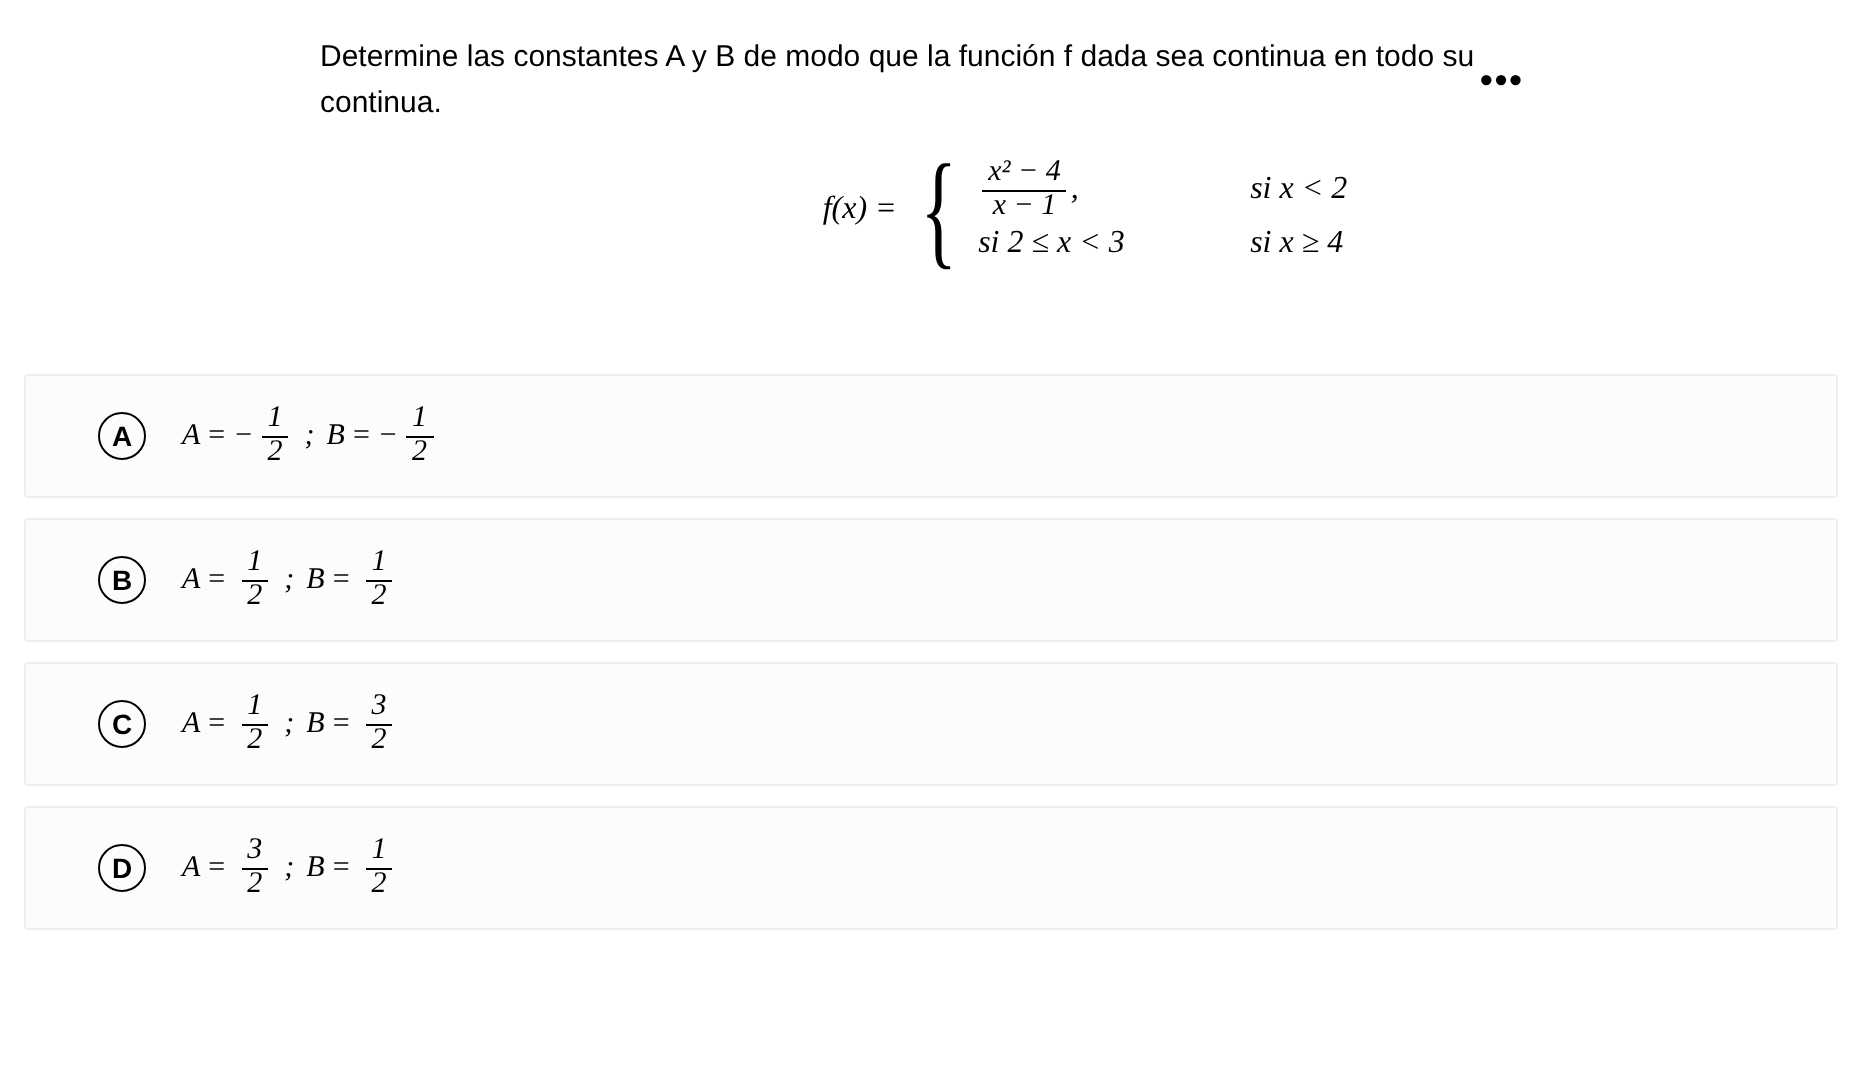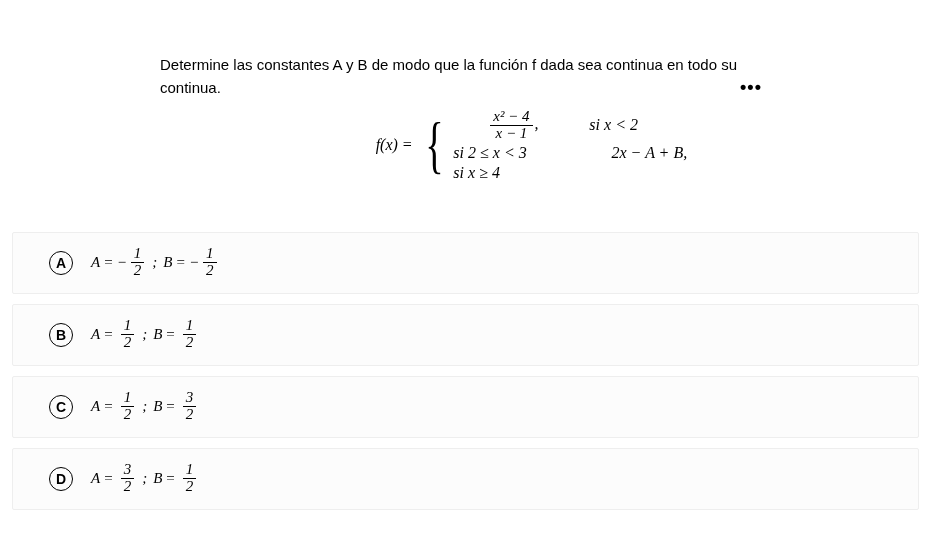--- a/index.html
+++ b/index.html
@@ -11,22 +11,21 @@
     height: 540px;
     overflow: hidden;
   }
   .question-container {
     padding: 18px 30px 0 160px;
   }
   .question-text {
     font-size: 15px;
     line-height: 1.5;
     display: flex;
-    align-items: flex-end;
-    margin-top: 36px;
+    align-items: center;
   }
   .qtext-main { flex: 0 0 auto; max-width: 700px; }
   .ellipsis {
     margin-left: 3px;
     font-size: 18px;
     line-height: 1.2;
     letter-spacing: 1px;
     font-weight: bold;
   }
   .math-block {
@@ -54,21 +53,21 @@
     font-family: "Times New Roman", serif;
     transform: scaleX(0.6);
   }
   .pieces {
     display: grid;
     grid-template-columns: auto auto;
     column-gap: 16px;
     row-gap: 2px;
     align-items: center;
   }
-  .piece-expr { text-align: center; min-width: 120px; }
+  .piece-expr { text-align: left; min-width: 120px; }
   .piece-cond { text-align: left; }
   .frac {
     display: inline-flex;
     flex-direction: column;
     align-items: center;
     vertical-align: middle;
     margin: 0 2px;
     font-size: 15px;
     line-height: 1.05;
   }
@@ -134,21 +133,20 @@
         <div class="piece-expr">
           <span class="frac">
             <span class="num">x² − 4</span>
             <span class="den">x − 1</span>
           </span><span>,</span>
         </div>
         <div class="piece-cond">si x &lt; 2</div>
 
         <div class="piece-cond">si  2 ≤ x &lt; 3</div>
 
-        <div class="piece-expr">2x − A + B,</div>
         <div class="piece-cond">si  x ≥ 4</div>
       </div>
     </div>
   </div>
 </div>
 
 <div class="options">
 
   <div class="option-row">
     <div class="option-letter">A</div>

